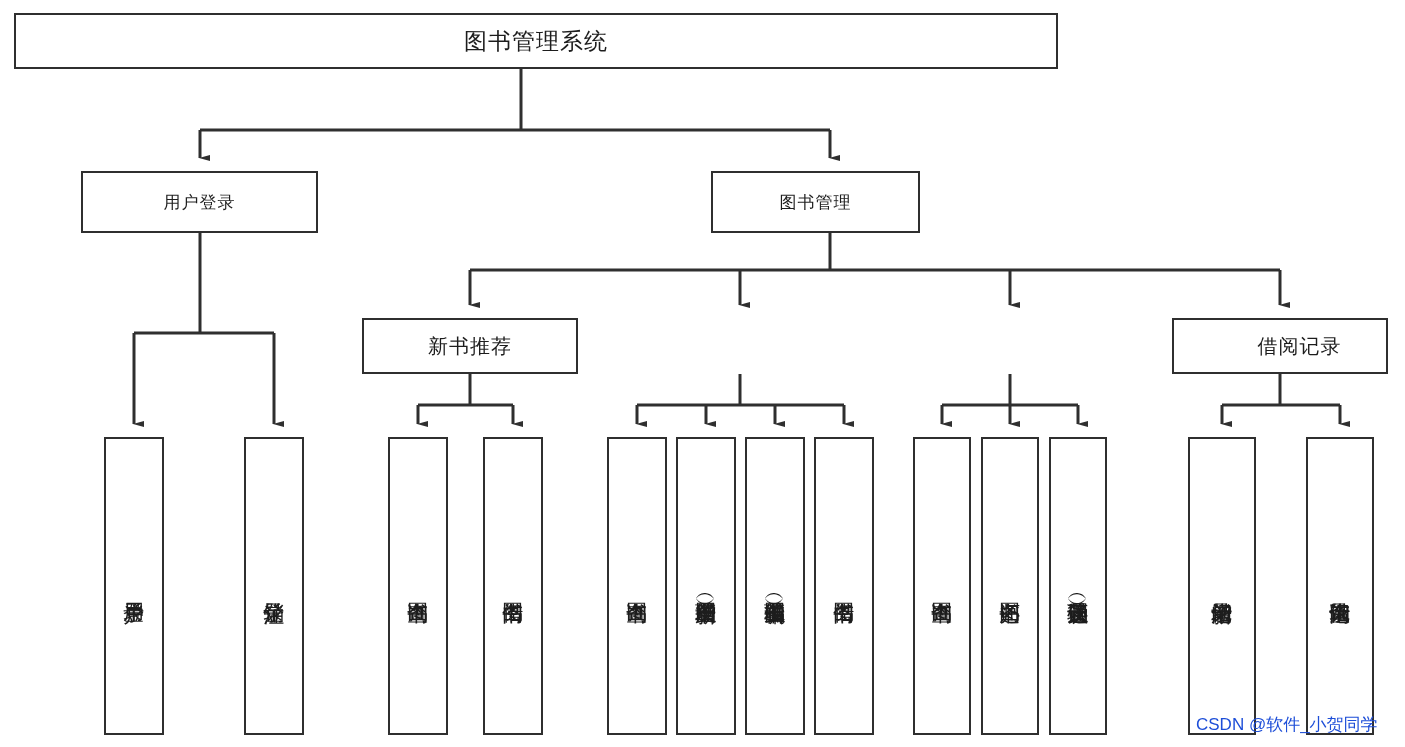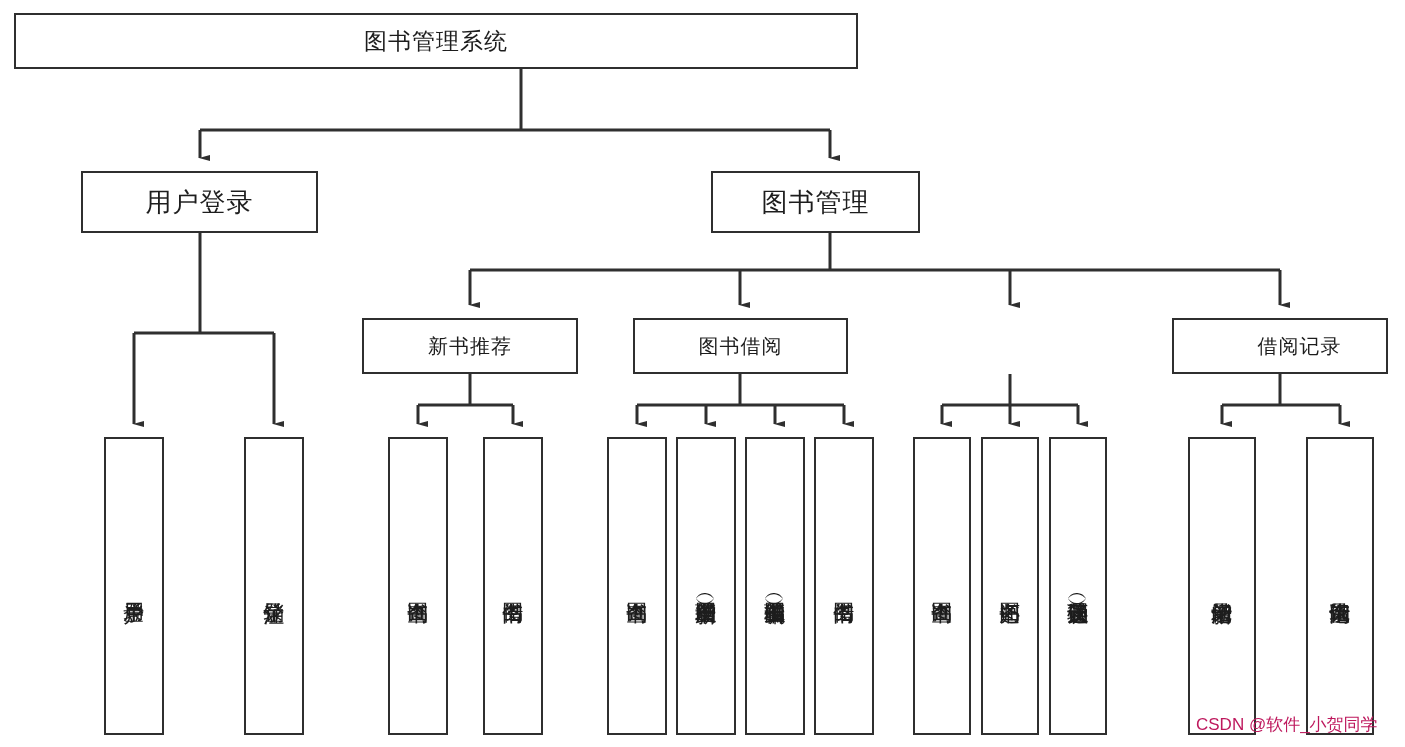--- a/index.html
+++ b/index.html
@@ -36,21 +36,21 @@
     justify-content: center;
     text-align: center;
     color: #1d1d1d;
     z-index: 2;
   }
   .node.root {
     font-size: 23px;
     letter-spacing: 1px;
   }
   .node.level1 {
-    font-size: 26px;
+    font-size: 17px;
     letter-spacing: 1px;
   }
   .node.level2 {
     font-size: 20px;
     letter-spacing: 1px;
   }
   .node.leaf {
     font-size: 21px;
     line-height: 1.18;
     letter-spacing: 0px;
@@ -61,21 +61,21 @@
     text-orientation: upright;
     white-space: nowrap;
     display: block;
     line-height: 1.12;
   }
   .watermark {
     position: absolute;
     left: 1196px;
     top: 713px;
     font-size: 17px;
-    color: #be185d;
+    color: #1d4ed8;
     white-space: nowrap;
     z-index: 5;
     font-family: "Liberation Sans", "DejaVu Sans", sans-serif;
   }
 </style>
 </head>
 <body>
 
 <div id="canvas">
 
@@ -122,36 +122,33 @@
       <path d="M1010,405 L1010,424" marker-end="url(#arrow)"></path>
       <path d="M1078,405 L1078,424" marker-end="url(#arrow)"></path>
 
       <path d="M1280,374 L1280,405"></path>
       <path d="M1222,405 L1340,405"></path>
       <path d="M1222,405 L1222,424" marker-end="url(#arrow)"></path>
       <path d="M1340,405 L1340,424" marker-end="url(#arrow)"></path>
     </g>
   </svg>
 
-  <div class="node root" style="left:14px; top:13px; width:844px; height:56px;">
+  <div class="node root" style="left:14px; top:13px; width:1044px; height:56px;">
     <span>图书管理系统</span>
   </div>
 
   <div class="node level1" style="left:81px; top:171px; width:237px; height:62px;">
     <span>用户登录</span>
   </div>
   <div class="node level1" style="left:711px; top:171px; width:209px; height:62px;">
     <span>图书管理</span>
   </div>
 
   <div class="node level2" style="left:362px; top:318px; width:216px; height:56px;">
     <span>新书推荐</span>
-  </div>
-  <div class="node level2" style="left:633px; top:318px; width:215px; height:56px;">
-    <span>图书借阅</span>
   </div>
   <div class="node level2" style="left:1172px; top:318px; width:216px; height:56px;padding-left:39px;">
     <span>借阅记录</span>
   </div>
 
   <div class="node leaf" style="left:104px; top:437px; width:60px; height:298px;">
     <span class="vtext">用户登录</span>
   </div>
   <div class="node leaf" style="left:244px; top:437px; width:60px; height:298px;">
     <span class="vtext">注销登录</span>

